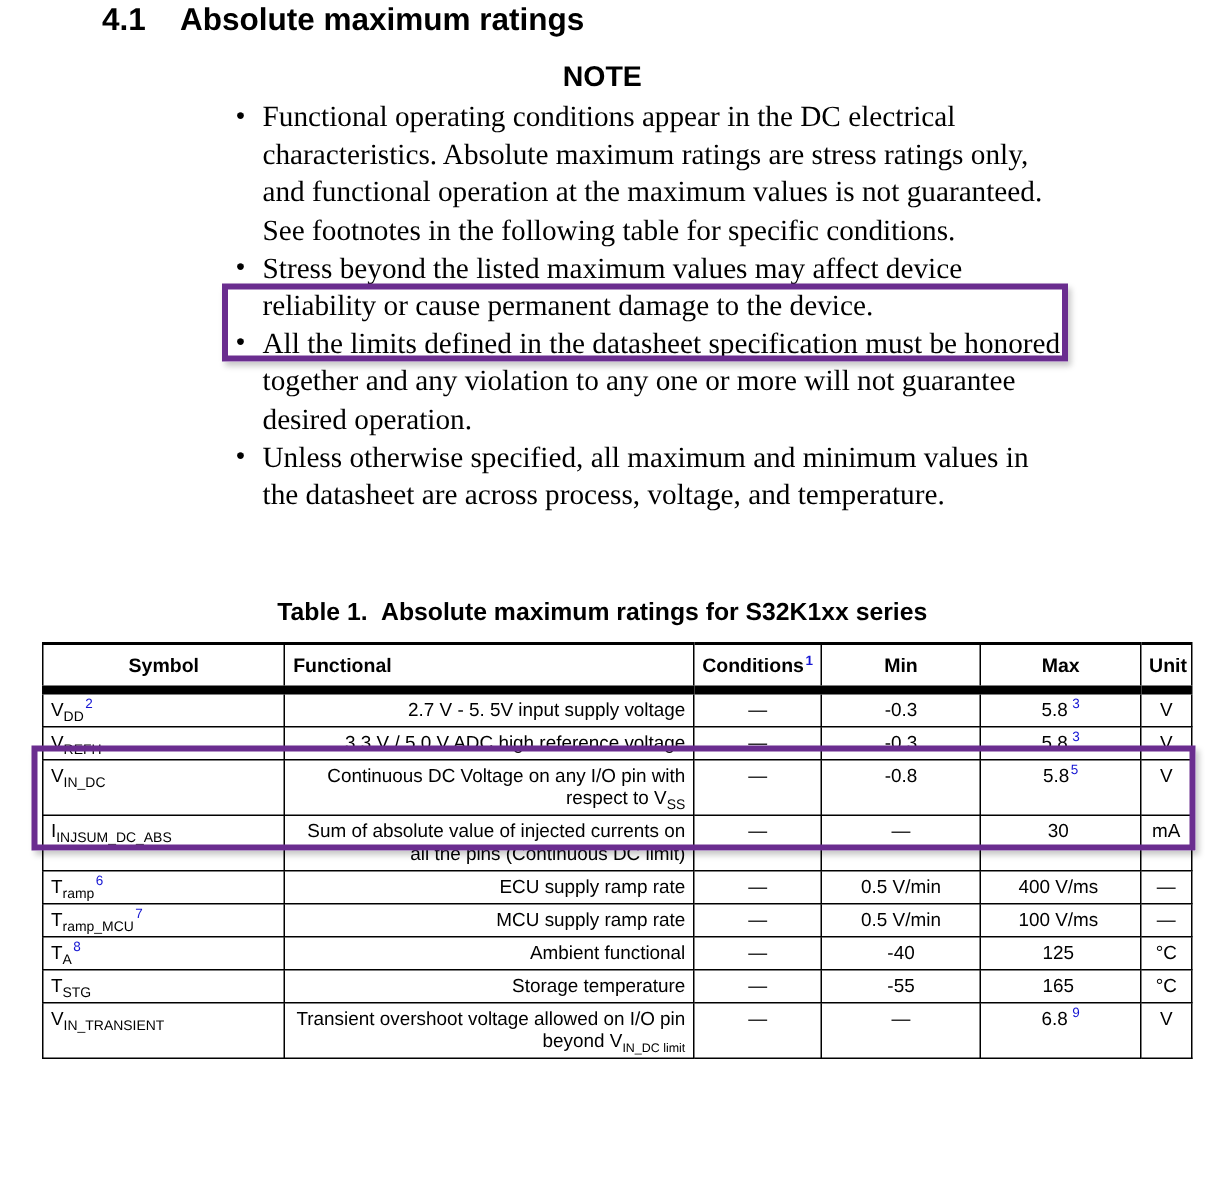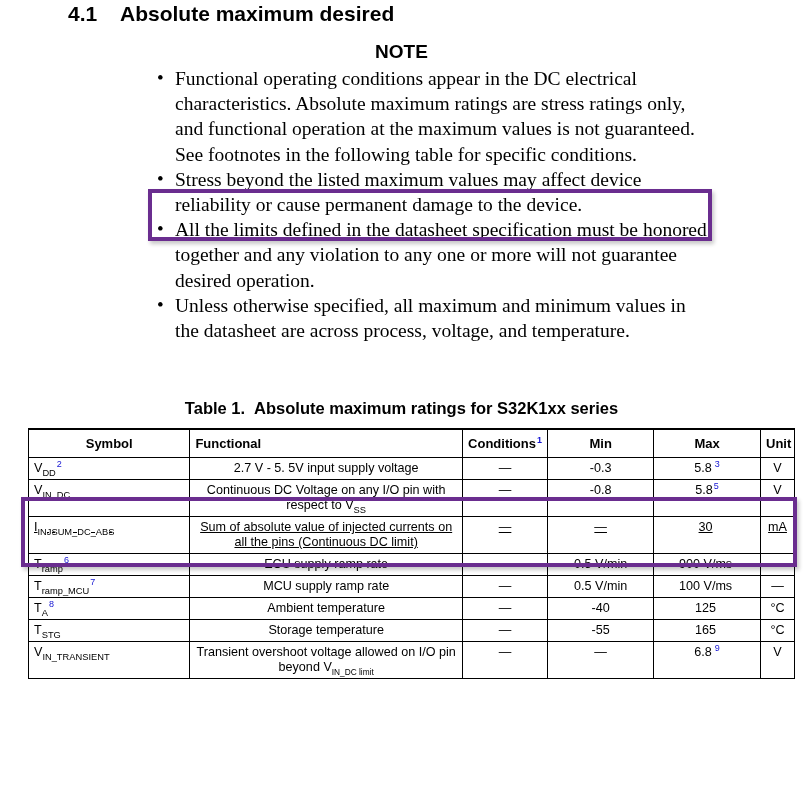--- a/index.html
+++ b/index.html
@@ -114,63 +114,63 @@
   }
   .ratings-table th,
   .ratings-table td {
     border: 1px solid #000000;
     padding: 3px 5px;
     vertical-align: top;
     line-height: 15px;
   }
   .ratings-table thead th {
     border-top: 2px solid #000;
-    border-bottom: 1px solid #000000;
+    border-bottom: 6px solid #000000;
     font-weight: bold;
     font-size: 13px;
     padding-top: 6px;
     padding-bottom: 6px;
     vertical-align: middle;
   }
   .ratings-table tbody tr { height: 22px; }
   .col-symbol  { width: 157px; text-align: center; }
   .col-param   { width: 265px; text-align: left; }
   .col-cond    { width: 83px; text-align: center; }
   .col-min     { width: 103px; text-align: center; }
   .col-max     { width: 104px; text-align: center; }
   .col-unit    { width: 33px;  text-align: center; }
 
   td.c-symbol { text-align: left; }
-  td.c-param  { text-align: center; }
+  td.c-param  { text-align: right; }
   td.c-center { text-align: center; }
 
   .fn {
     color: #1414d2;
     font-size: 9px;
     vertical-align: super;
     line-height: 0;
     margin-left: 1px;
   }
   .fn-sp { margin-left: 3px; }
   sub {
     font-size: 9.3px;
     line-height: 0;
   }
   .sub-sm { font-size: 8.3px; }
 
   .tall-1 { height: 66px; }
   .tall-2 { height: 38px; }
-  .tall-3 { height: 38px; text-decoration: underline; }
+  .tall-3 { height: 38px; }
   .tall-4 { height: 40px; padding-left: 42px; }
 </style>
 </head>
 <body>
 
 <div class="section-heading">
-  <span class="num">4.1</span><span>Absolute maximum desired</span>
+  <span class="num">4.1</span><span>Absolute maximum ratings</span>
 </div>
 
 <div class="note-title">NOTE</div>
 
 <div class="note-body">
   <ul>
     <li>
       <span class="bullet">•</span>
       <span>Functional operating conditions appear in the DC electrical characteristics. Absolute maximum ratings are stress ratings only, and functional operation at the maximum values is not guaranteed. See footnotes in the following table for specific conditions.</span>
     </li>
@@ -216,20 +216,28 @@
 
     <tr>
       <td class="c-symbol"><span>V</span><sub>DD</sub><span class="fn">2</span></td>
       <td class="c-param">2.7 V - 5. 5V input supply voltage</td>
       <td class="c-center">—</td>
       <td class="c-center">-0.3</td>
       <td class="c-center"><span>5.8</span><span class="fn fn-sp">3</span></td>
       <td class="c-center">V</td>
     </tr>
 
+    <tr>
+      <td class="c-symbol"><span>V</span><sub>REFH</sub><span class="fn"></span></td>
+      <td class="c-param">3.3 V / 5.0 V ADC high reference voltage</td>
+      <td class="c-center">—</td>
+      <td class="c-center">-0.3</td>
+      <td class="c-center"><span>5.8</span><span class="fn fn-sp">3</span></td>
+      <td class="c-center">V</td>
+    </tr>
 
 
     <tr class="tall-2">
       <td class="c-symbol"><span>V</span><sub>IN_DC</sub><span class="fn"></span></td>
       <td class="c-param"><span>Continuous DC Voltage on any I/O pin with respect to V</span><sub>SS</sub></td>
       <td class="c-center">—</td>
       <td class="c-center">-0.8</td>
       <td class="c-center"><span>5.8</span><span class="fn">5</span></td>
       <td class="c-center">V</td>
     </tr>
@@ -241,36 +249,36 @@
       <td class="c-center">—</td>
       <td class="c-center"><span>30</span><span class="fn fn-sp"></span></td>
       <td class="c-center">mA</td>
     </tr>
 
     <tr>
       <td class="c-symbol"><span>T</span><sub>ramp</sub><span class="fn">6</span></td>
       <td class="c-param">ECU supply ramp rate</td>
       <td class="c-center">—</td>
       <td class="c-center">0.5 V/min</td>
-      <td class="c-center"><span>900 V/ms</span><span class="fn fn-sp"></span></td>
+      <td class="c-center"><span>400 V/ms</span><span class="fn fn-sp"></span></td>
       <td class="c-center">—</td>
     </tr>
 
     <tr>
       <td class="c-symbol"><span>T</span><sub>ramp_MCU</sub><span class="fn">7</span></td>
       <td class="c-param">MCU supply ramp rate</td>
       <td class="c-center">—</td>
       <td class="c-center">0.5 V/min</td>
       <td class="c-center"><span>100 V/ms</span><span class="fn fn-sp"></span></td>
       <td class="c-center">—</td>
     </tr>
 
     <tr>
       <td class="c-symbol"><span>T</span><sub>A</sub><span class="fn">8</span></td>
-      <td class="c-param">Ambient temperature</td>
+      <td class="c-param">Ambient functional</td>
       <td class="c-center">—</td>
       <td class="c-center">-40</td>
       <td class="c-center"><span>125</span><span class="fn fn-sp"></span></td>
       <td class="c-center">°C</td>
     </tr>
 
     <tr>
       <td class="c-symbol"><span>T</span><sub>STG</sub><span class="fn"></span></td>
       <td class="c-param">Storage temperature</td>
       <td class="c-center">—</td>

